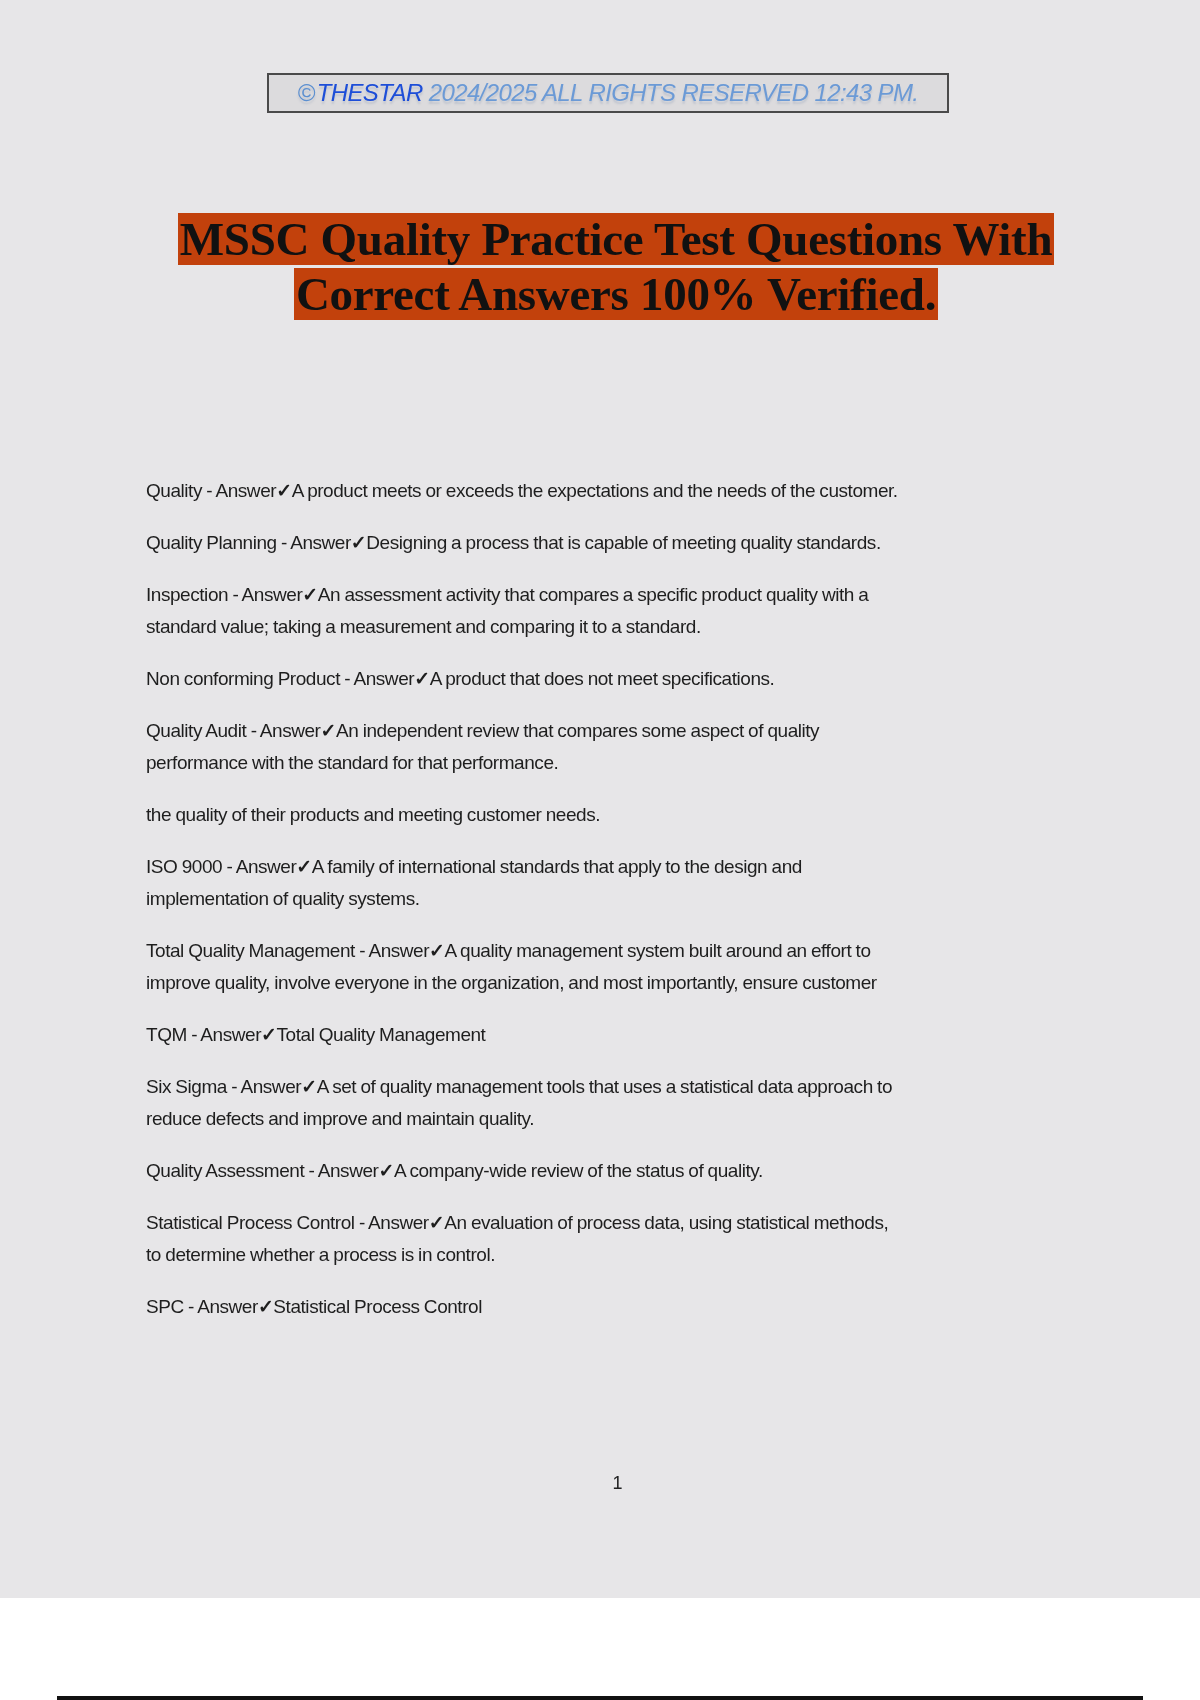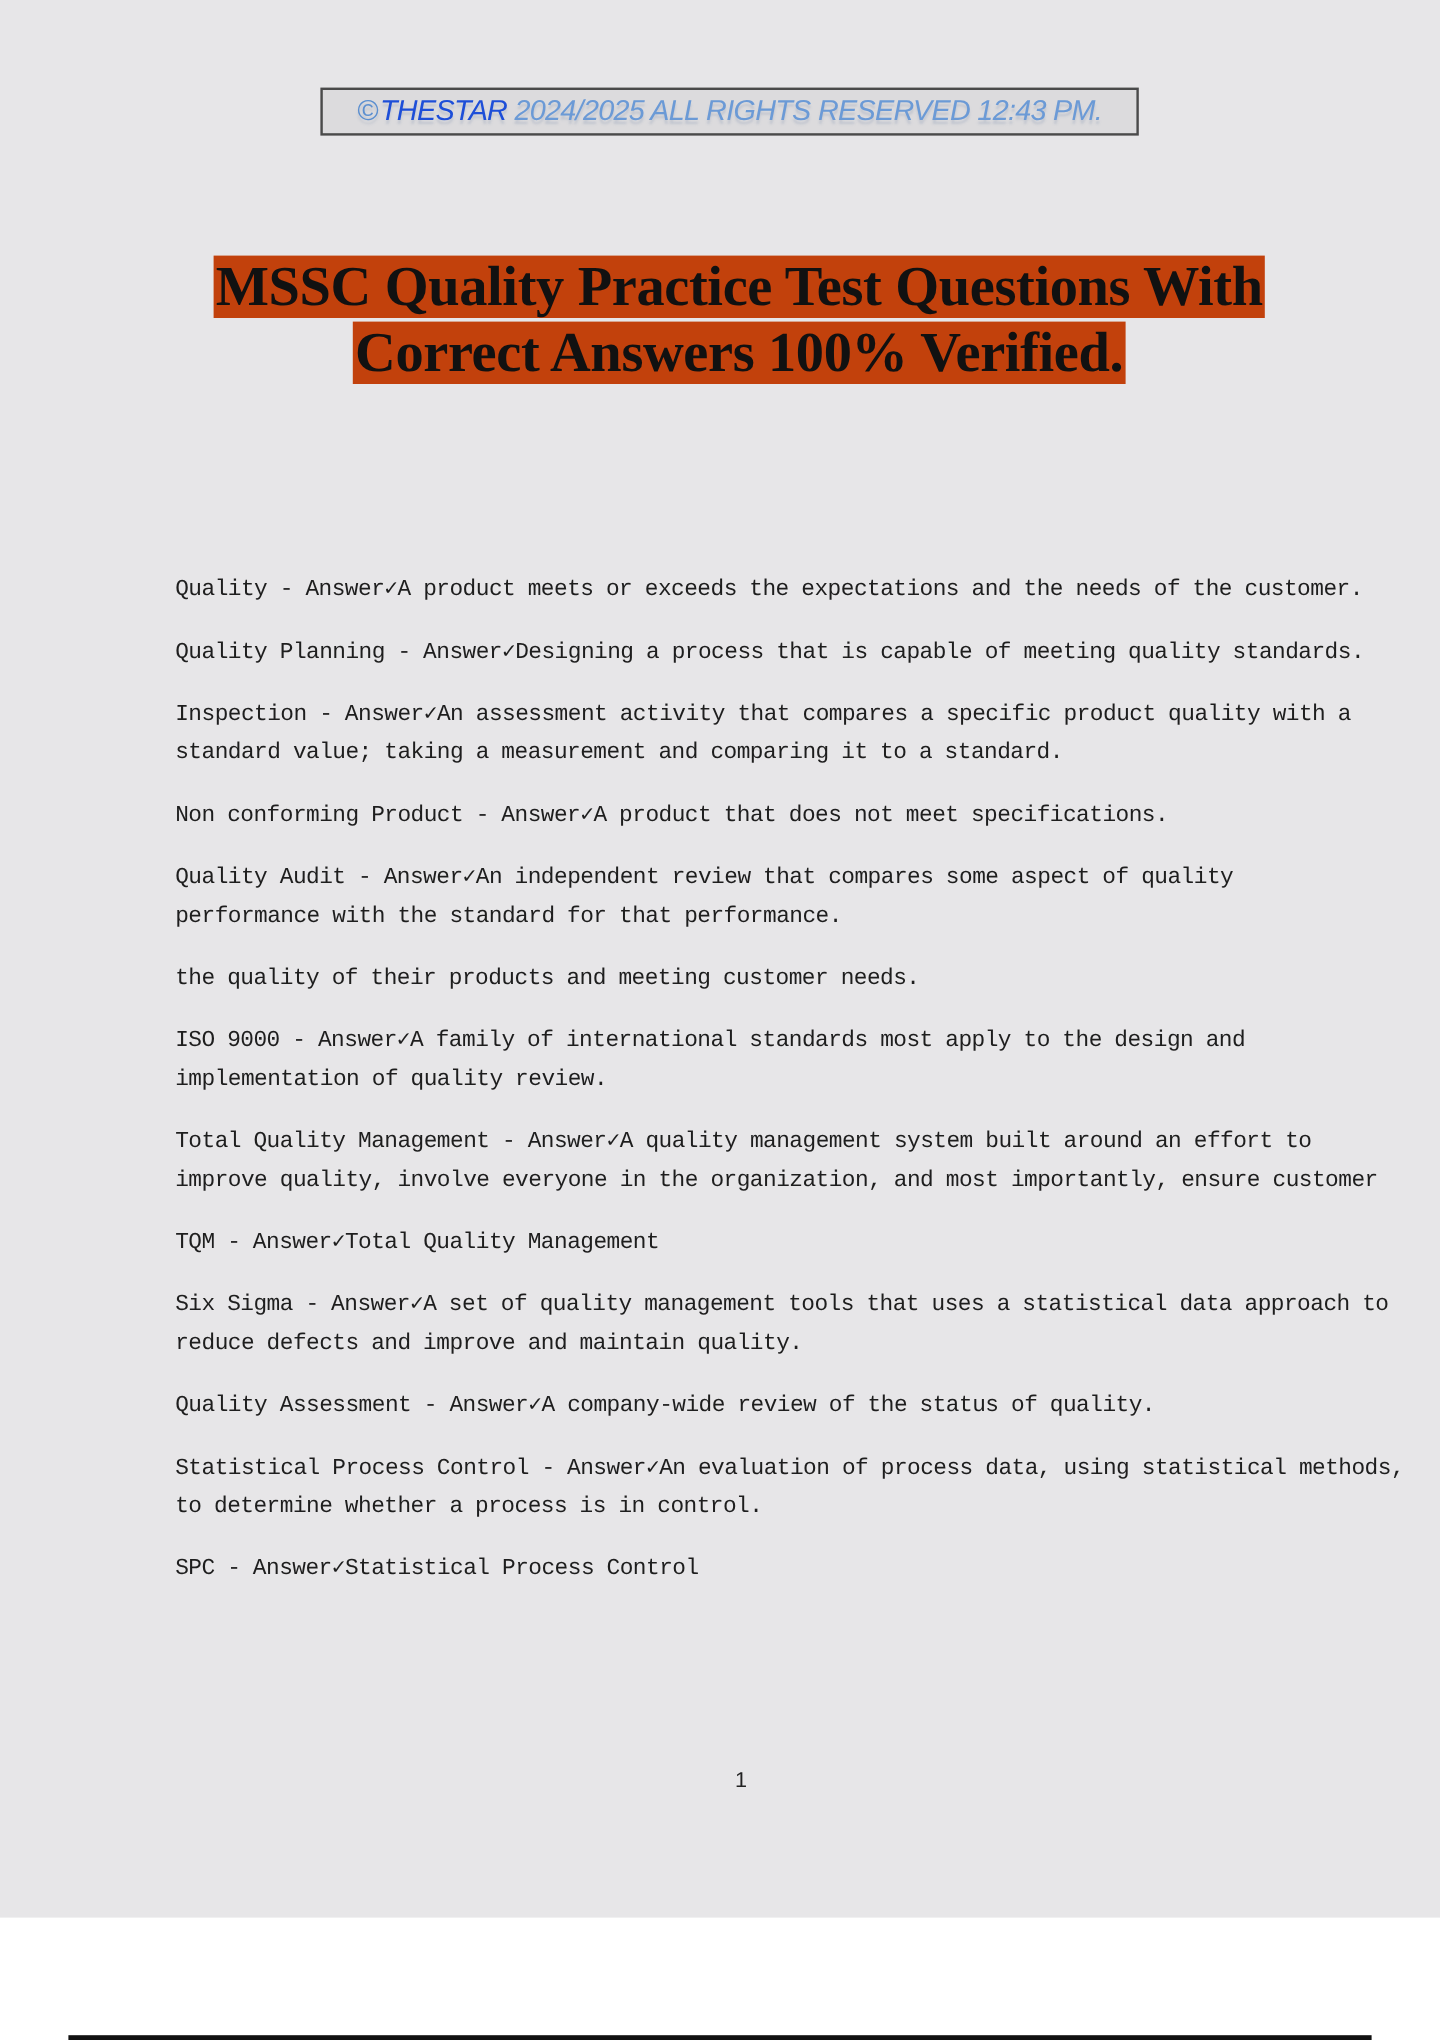--- a/index.html
+++ b/index.html
@@ -29,21 +29,21 @@
     font-family: "Liberation Serif", serif; font-weight: bold; font-size: 47px;
     line-height: 59px; color: #111111; letter-spacing: -0.3px;
   }
   .title .line { display: block; }
   .title .hl { background: #c2410c; padding: 0 2px; }
   .content {
     position: absolute; left: 146px; top: 475px; width: 960px;
     font-family: "Liberation Sans", sans-serif; font-size: 19px; color: #1e1e1e;
     letter-spacing: -0.45px; word-spacing: -0.5px;
   }
-  .item { margin: 0 0 20px 0; font-family: Liberation Mono, monospace; }
+  .item { margin: 0 0 20px 0; }
   .item .ln { display: block; line-height: 32px; white-space: nowrap; }
   .check { font-weight: bold; }
   .page-num {
     position: absolute; left: 0; width: 1235px; top: 1473px; text-align: center;
     font-family: "Liberation Sans", sans-serif; font-size: 18px; color: #222;
   }
   .footer-rule {
     position: absolute; left: 57px; top: 1696px; width: 1086px; height: 4px;
     background: #111111;
   }
@@ -79,22 +79,22 @@
         <span class="ln"><span>Non conforming Product</span><span> - Answer</span><span class="check">✓</span><span>A product that does not meet specifications.</span></span>
       </div>
       <div class="item">
         <span class="ln"><span>Quality Audit</span><span> - Answer</span><span class="check">✓</span><span>An independent review that compares some aspect of quality</span></span>
         <span class="ln"><span>performance with the standard for that performance.</span></span>
       </div>
       <div class="item">
         <span class="ln"><span>the quality of their products and meeting customer needs.</span></span>
       </div>
       <div class="item">
-        <span class="ln"><span>ISO 9000</span><span> - Answer</span><span class="check">✓</span><span>A family of international standards most apply to the design and</span></span>
-        <span class="ln"><span>implementation of quality review.</span></span>
+        <span class="ln"><span>ISO 9000</span><span> - Answer</span><span class="check">✓</span><span>A family of international standards that apply to the design and</span></span>
+        <span class="ln"><span>implementation of quality systems.</span></span>
       </div>
       <div class="item">
         <span class="ln"><span>Total Quality Management</span><span> - Answer</span><span class="check">✓</span><span>A quality management system built around an effort to</span></span>
         <span class="ln"><span>improve quality, involve everyone in the organization, and most importantly, ensure customer</span></span>
       </div>
       <div class="item">
         <span class="ln"><span>TQM</span><span> - Answer</span><span class="check">✓</span><span>Total Quality Management</span></span>
       </div>
       <div class="item">
         <span class="ln"><span>Six Sigma</span><span> - Answer</span><span class="check">✓</span><span>A set of quality management tools that uses a statistical data approach to</span></span>

